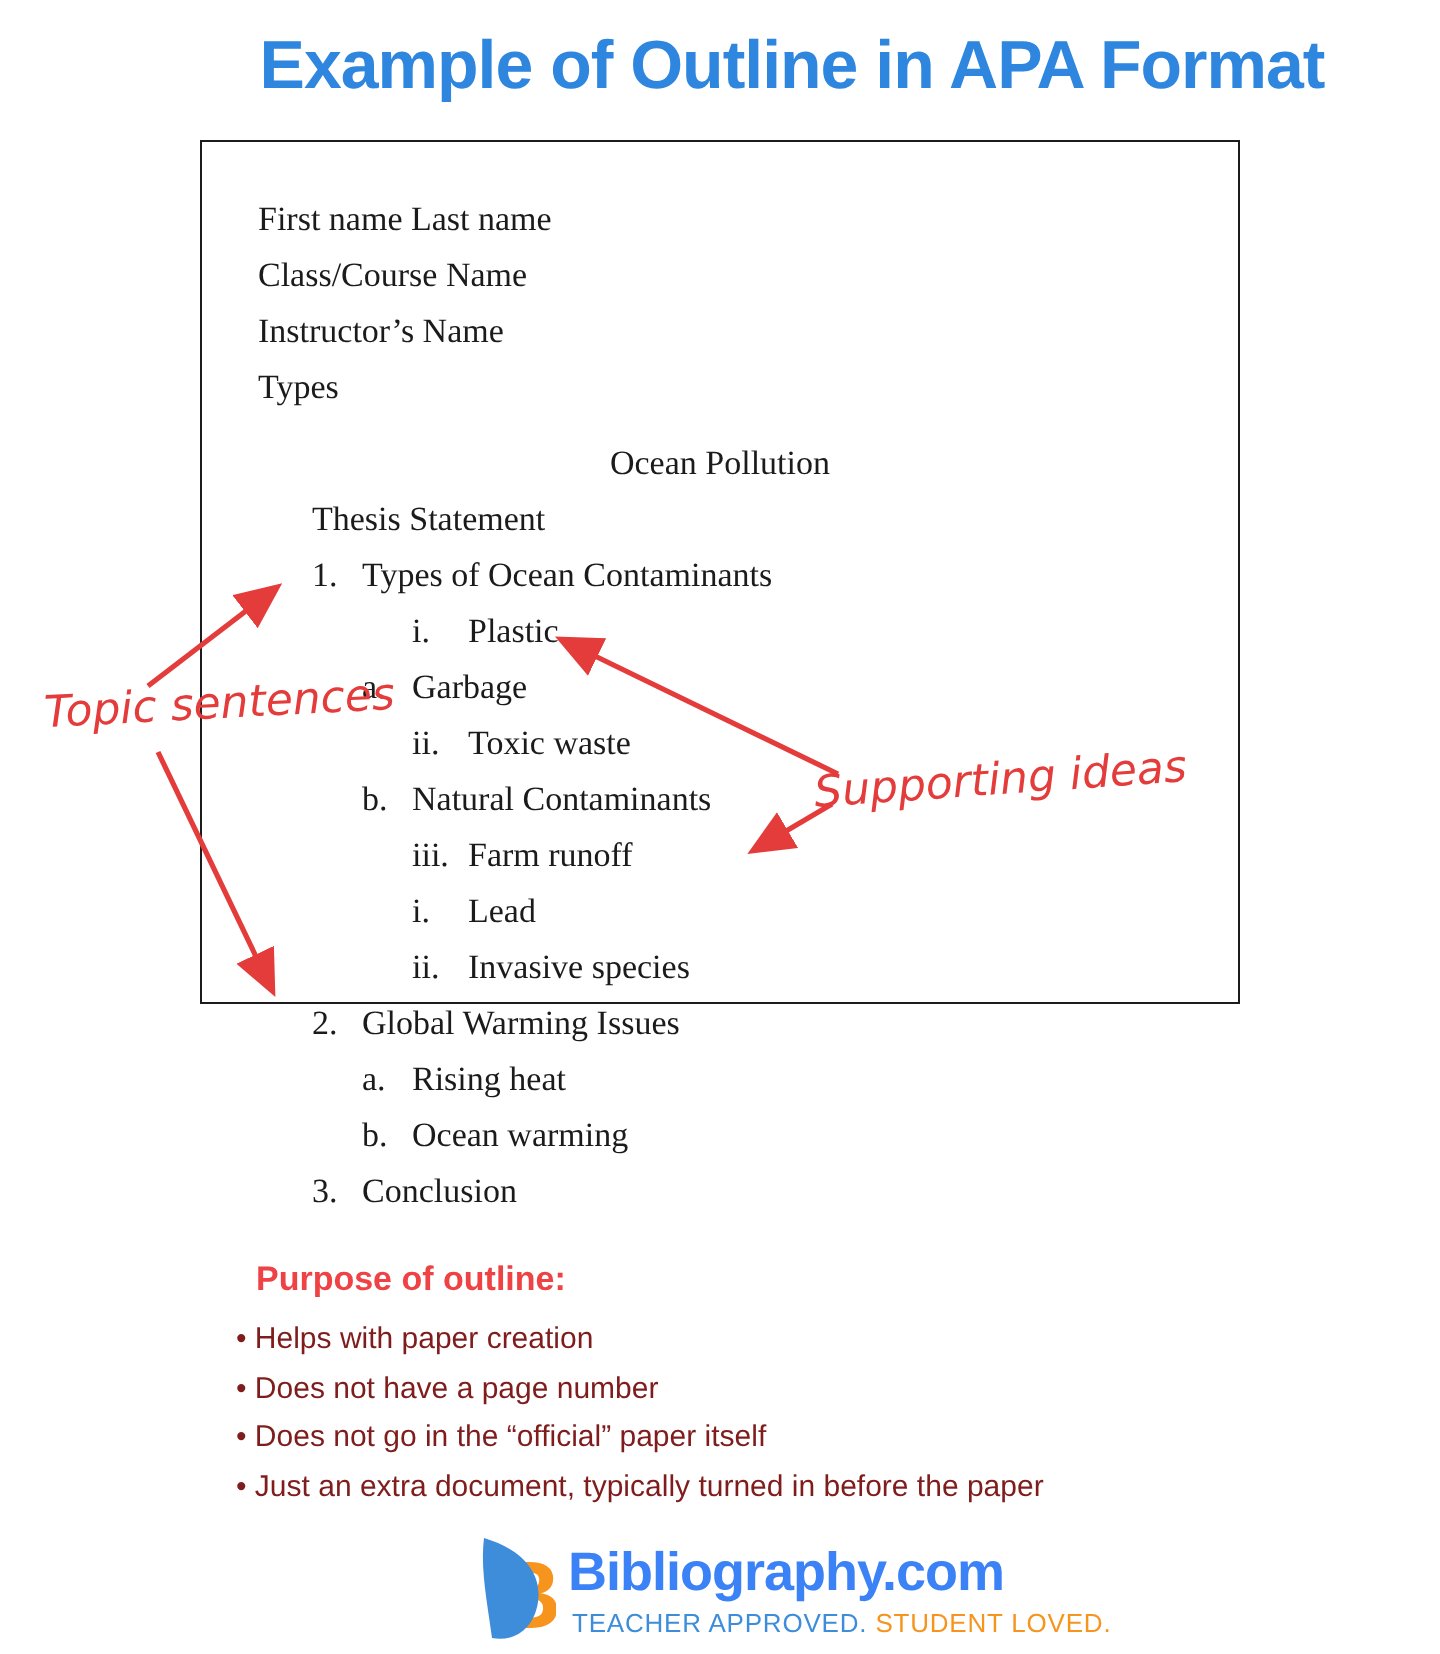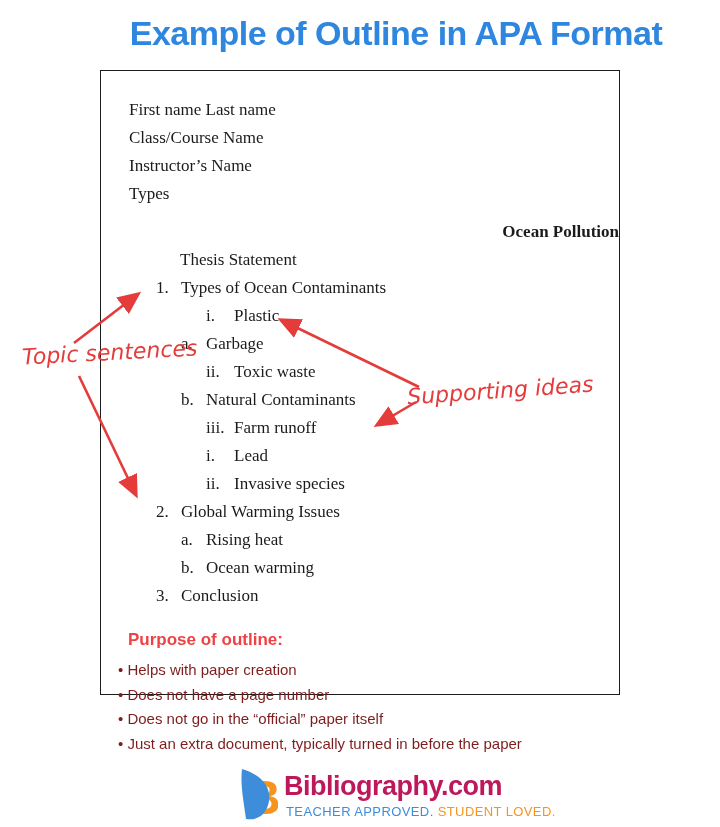--- a/index.html
+++ b/index.html
@@ -14,33 +14,33 @@
   .main-title{
     position:absolute;top:14px;left:0;width:720px;
     text-align:center;
     font-family:"Liberation Sans",sans-serif;
     font-weight:bold;font-size:34px;letter-spacing:-0.5px;
     color:#2e86de;
     padding-left:36px;
   }
   
   .doc-box{
-    position:absolute;left:100px;top:70px;width:520px;height:625px;
+    position:absolute;left:100px;top:70px;width:520px;height:432px;
     border:1.5px solid #1c1c1c;background:#ffffff;
     box-sizing:border-box;
     font-family:"Liberation Serif","DejaVu Serif",serif;
     font-size:17px;color:#1b1b1b;
     padding-top:25px;
   }
   .doc-header{margin-left:28px;}
   .doc-header .hline{line-height:28px;}
   .doc-title{
-    text-align:right;font-weight:bold;line-height:28px;margin-top:10px;
+    text-align:center;font-weight:normal;line-height:28px;margin-top:10px;
   }
-  .thesis{margin-left:79px;line-height:28px;}
+  .thesis{margin-left:55px;line-height:28px;}
   .row{line-height:28px;}
   .row .mk{display:inline-block;}
   .row.l1{margin-left:55px;}
   .row.l1 .mk{width:25px;}
   .row.l2{margin-left:80px;}
   .row.l2 .mk{width:25px;}
   .row.l3{margin-left:105px;}
   .row.l3 .mk{width:28px;}
   
   .hand{
@@ -66,21 +66,21 @@
   .purpose-list{position:absolute;left:118px;top:658px;}
   .purpose-item{
     font-size:15px;color:#7f1d1d;line-height:24.7px;
   }
   .purpose-item::before{content:"\2022\00a0";}
   
   .footer{position:absolute;left:0;top:765px;width:720px;height:60px;}
   .logo-mark{position:absolute;left:236px;top:3px;width:42px;height:54px;}
   .brand{
     position:absolute;left:284px;top:6px;
-    font-weight:bold;font-size:27px;letter-spacing:-0.5px;color:#be185d;
+    font-weight:bold;font-size:27px;letter-spacing:-0.5px;color:#3b82f6;
   }
   .tagline{
     position:absolute;left:286px;top:39px;
     font-weight:normal;font-size:13px;letter-spacing:0.4px;
   }
   .tagline .t-blue{color:#3e8ddb;}
   .tagline .t-orange{color:#f7941e;}
 </style>
 </head>
 <body>

